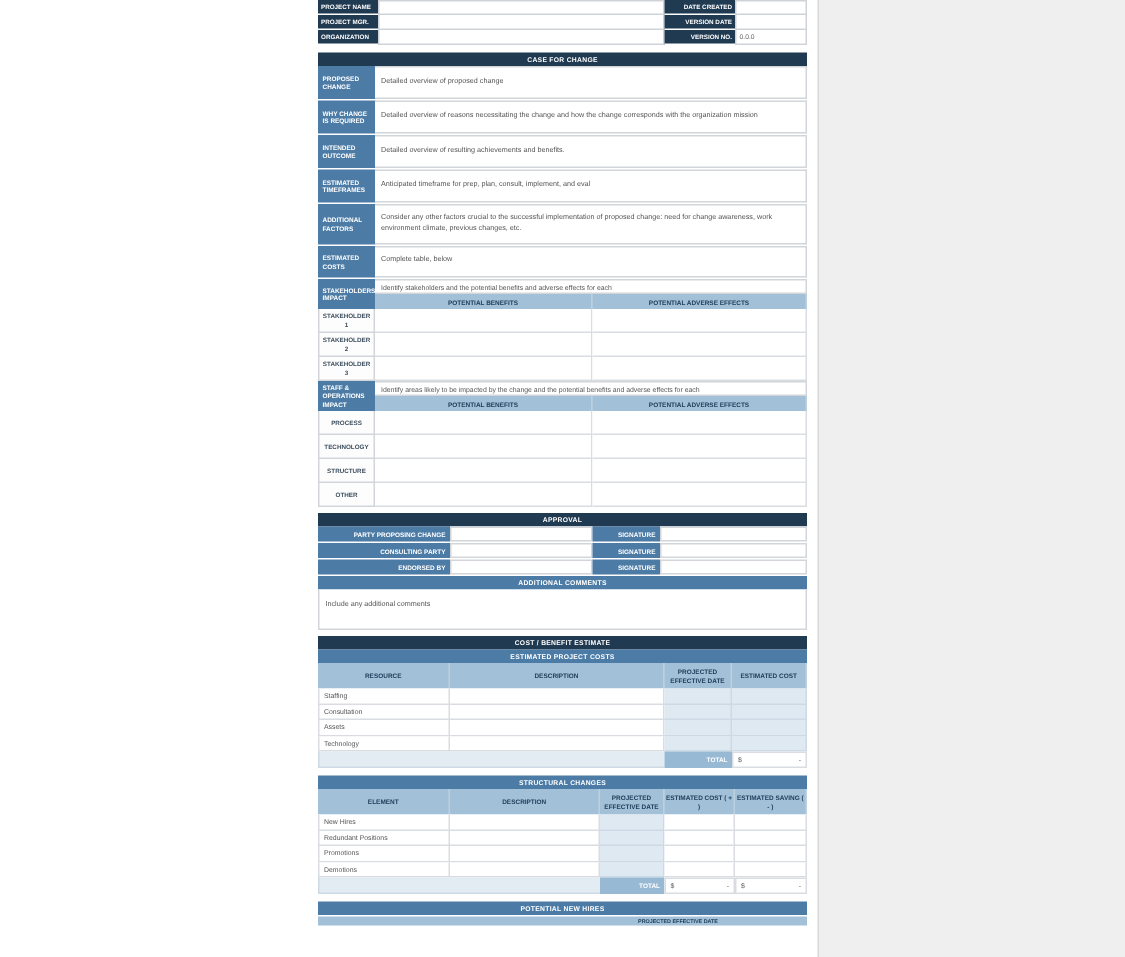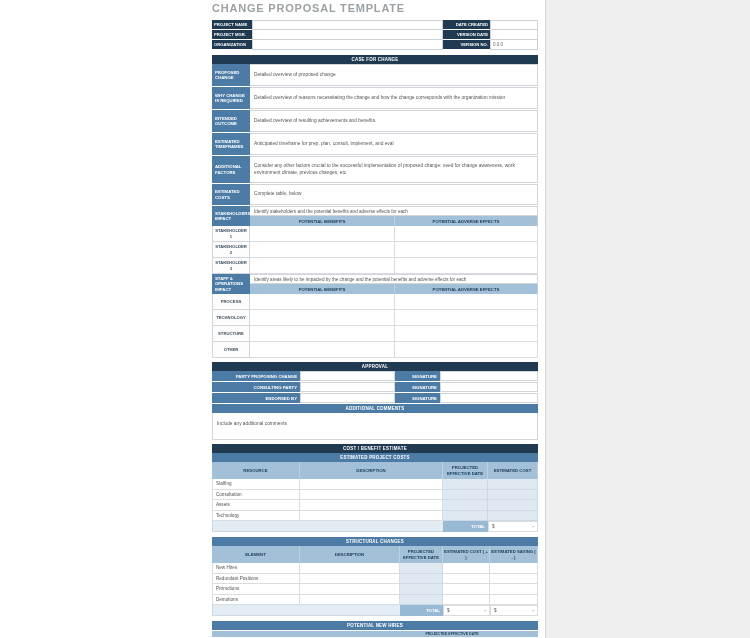--- a/index.html
+++ b/index.html
@@ -64,21 +64,20 @@
   .partial-strip span { position:absolute; left:210px; top:1px; width:60px; font-size:3.6px; font-weight:bold; color:#21405c; text-align:center; line-height:1.2; }
 
   .gap4 { height:4px; } .gap5 { height:5px; }
 </style>
 </head>
 <body>
 
 <div class="page">
 <div class="content">
 
-  <div class="title">CHANGE PROPOSAL TEMPLATE</div>
 
   <div class="info-grid">
     <div class="lbl-dark">PROJECT NAME</div>
     <div class="val-cell"></div>
     <div class="lbl-dark right">DATE CREATED</div>
     <div class="val-cell"></div>
 
     <div class="lbl-dark">PROJECT MGR.</div>
     <div class="val-cell"></div>
     <div class="lbl-dark right">VERSION DATE</div>

